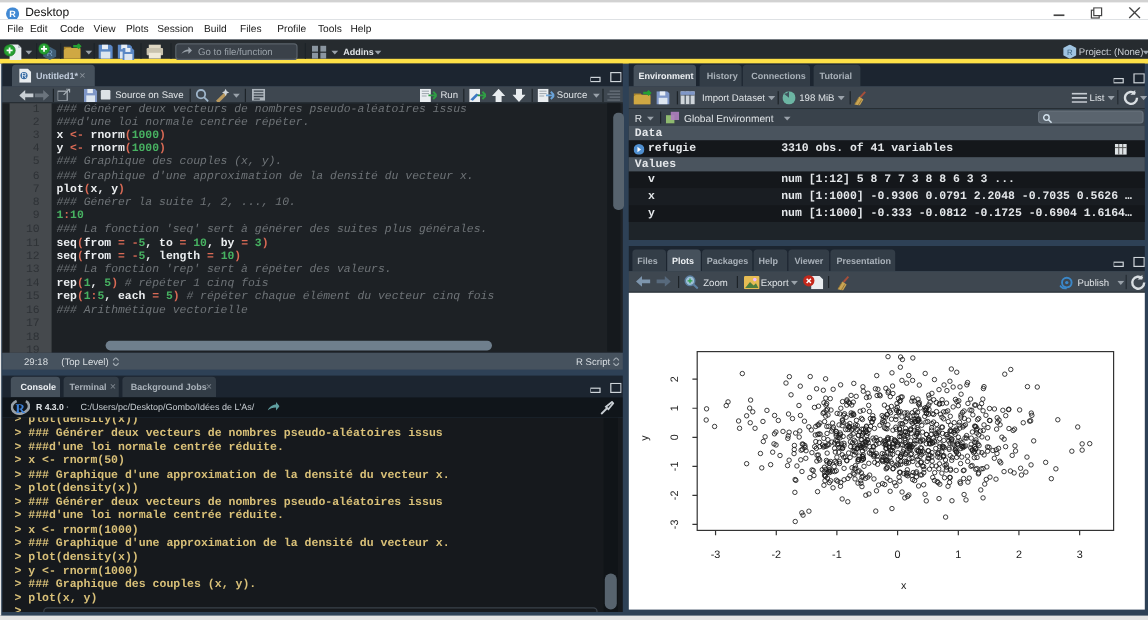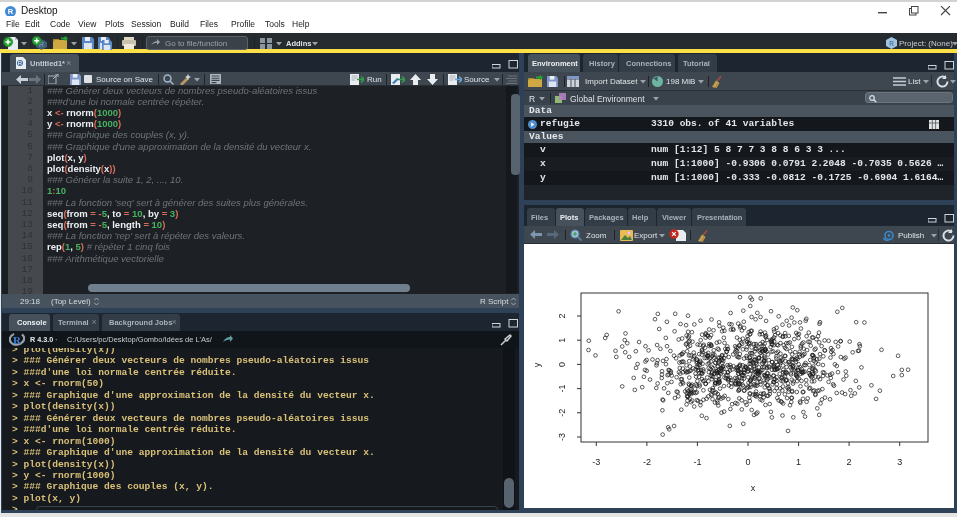--- a/index.html
+++ b/index.html
@@ -25,21 +25,21 @@
 #ed-tabs { left:2px; top:53px; width:517px; height:19px; background:#1c2530; }
 #ed-tool { left:2px; top:72px; width:517px; height:14px; background:#3e4750;
   border-bottom:1px solid #272e34; }
 #ed-body { left:2px; top:86px; width:517px; height:208px; background:#1d2125; }
 #gutter { position:absolute; left:0; top:0; width:41px; height:208px; background:#45494d; }
 #gstrip { position:absolute; left:0; top:0; width:6px; height:208px; background:#1b1e21; }
 .gl { text-align:right; width:25px; height:11.2px; line-height:11.2px;
   font-size:9.5px; color:#2e3236; font-family:"Liberation Mono",monospace; }
 #code { position:absolute; left:45px; top:0; width:459px; height:208px; overflow:hidden; }
 .cl { height:11.2px; line-height:11.2px; font-size:9.5px; white-space:pre;
-  font-family:Liberation Sans, sans-serif; font-weight:bold; }
+  font-family:Liberation Mono, monospace; font-weight:bold; }
 .cl i { font-style:normal; }
 .cl i.c { color:#6f7478; font-style:italic; font-weight:normal; }
 .cl i.w { color:#eceff1; }
 .cl i.s { color:#d96a55; }
 .cl i.g { color:#47b161; }
 #ed-status { left:2px; top:294px; width:517px; height:14px; background:#46525e;
   font-size:8px; color:#d9dee2; }
 
 #con-tabs { left:2px; top:313px; width:517px; height:18px; background:#1c2530; }
 #con-ver { left:2px; top:331px; width:517px; height:17px; background:#10151a; }
@@ -279,28 +279,28 @@
     </div>
     <div id="code">
         <div style="margin-top:-1.3px">
           <div class="cl"><i class="c">### Générer deux vecteurs de nombres pseudo-aléatoires issus</i></div>
           <div class="cl"><i class="c">###d'une loi normale centrée répéter.</i></div>
           <div class="cl"><i class="w">x </i><i class="s">&lt;-</i><i class="w"> rnorm</i><i class="s">(</i><i class="g">1000</i><i class="s">)</i></div>
           <div class="cl"><i class="w">y </i><i class="s">&lt;-</i><i class="w"> rnorm</i><i class="s">(</i><i class="g">1000</i><i class="s">)</i></div>
           <div class="cl"><i class="c">### Graphique des couples (x, y).</i></div>
           <div class="cl"><i class="c">### Graphique d'une approximation de la densité du vecteur x.</i></div>
           <div class="cl"><i class="w">plot</i><i class="s">(</i><i class="w">x, y</i><i class="s">)</i></div>
-          <div class="cl"><i class="w">plot</i><i class="s">(</i><i class="w">density</i><i class="s">(</i><i class="w">x</i><i class="s">))</i></div>
           <div class="cl"><i class="c">### Générer la suite 1, 2, ..., 10.</i></div>
           <div class="cl"><i class="g">1</i><i class="s">:</i><i class="g">10</i></div>
           <div class="cl"><i class="c">### La fonction 'seq' sert à générer des suites plus générales.</i></div>
           <div class="cl"><i class="w">seq</i><i class="s">(</i><i class="w">from </i><i class="s">= -</i><i class="g">5</i><i class="w">, to </i><i class="s">=</i><i class="w"> </i><i class="g">10</i><i class="w">, by </i><i class="s">=</i><i class="w"> </i><i class="g">3</i><i class="s">)</i></div>
           <div class="cl"><i class="w">seq</i><i class="s">(</i><i class="w">from </i><i class="s">= -</i><i class="g">5</i><i class="w">, length </i><i class="s">=</i><i class="w"> </i><i class="g">10</i><i class="s">)</i></div>
           <div class="cl"><i class="c">### La fonction 'rep' sert à répéter des valeurs.</i></div>
           <div class="cl"><i class="w">rep</i><i class="s">(</i><i class="g">1</i><i class="w">, </i><i class="g">5</i><i class="s">)</i><i class="c"> # répéter 1 cinq fois</i></div>
+          <div class="cl"><i class="w">rep</i><i class="s">(</i><i class="g">1</i><i class="s">:</i><i class="g">5</i><i class="w">, each </i><i class="s">=</i><i class="w"> </i><i class="g">5</i><i class="s">)</i><i class="c"> # répéter chaque élément du vecteur cinq fois</i></div>
           <div class="cl"><i class="c">### Arithmétique vectorielle</i></div>
           <div class="cl"></div>
         </div>
       </div>
     <div class="abs" style="left:86px;top:198px;width:322px;height:8px;background:#6f7f8d;border-radius:4px"></div>
     <div class="abs" style="left:504px;top:0;width:11px;height:207px;background:#15191d"></div>
     <div class="abs" style="left:509px;top:8px;width:8.5px;height:81px;background:#57636e;border-radius:4px"></div>
   </div>
   <div id="ed-status" class="abs">
     <span class="abs" style="left:18px;top:3px">29:18</span>

